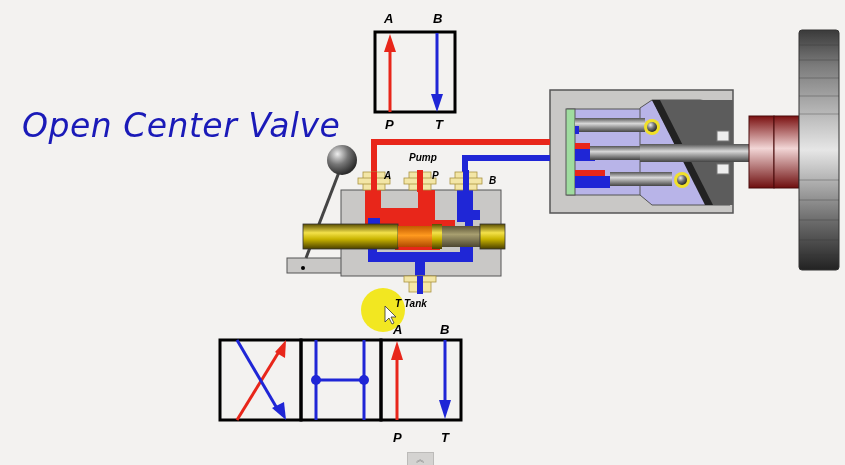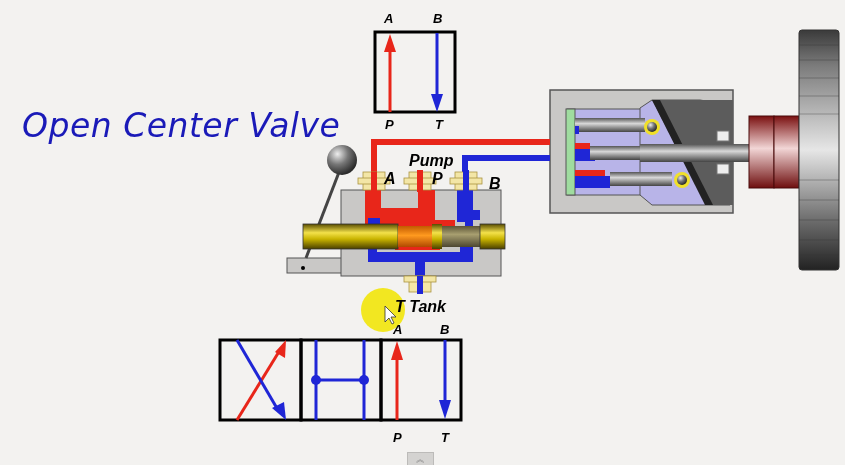--- a/index.html
+++ b/index.html
@@ -1,19 +1,19 @@
 <!DOCTYPE html>
 <html><head>
 <meta charset="utf-8">
 <style>
   html,body{margin:0;padding:0;}
   body{width:845px;height:465px;background:#f3f2f0;position:relative;overflow:hidden;font-family:"Liberation Sans",sans-serif;}
   .title{position:absolute;left:22px;top:70px;font-size:33px;font-style:italic;color:#1a1ab8;letter-spacing:0.5px;font-family:"DejaVu Sans",sans-serif;font-weight:normal;margin-top:36px;}
   .lbl{position:absolute;font-weight:bold;font-style:italic;font-size:13px;color:#000;}
-  .lbl.sm{font-size:16px;}
+  .lbl.sm{font-size:10px;}
   svg{position:absolute;left:0;top:0;}
   .upbtn{position:absolute;left:407px;top:452px;width:25px;height:13px;background:#d4d3d1;border:1px solid #bcbbb9;color:#888;font-size:9px;text-align:center;line-height:12px;cursor:pointer;}
 </style>
 </head>
 <body>
 
 <div class="title">Open Center Valve</div>
 
 <svg width="845" height="465" viewBox="0 0 845 465">
   <defs>

